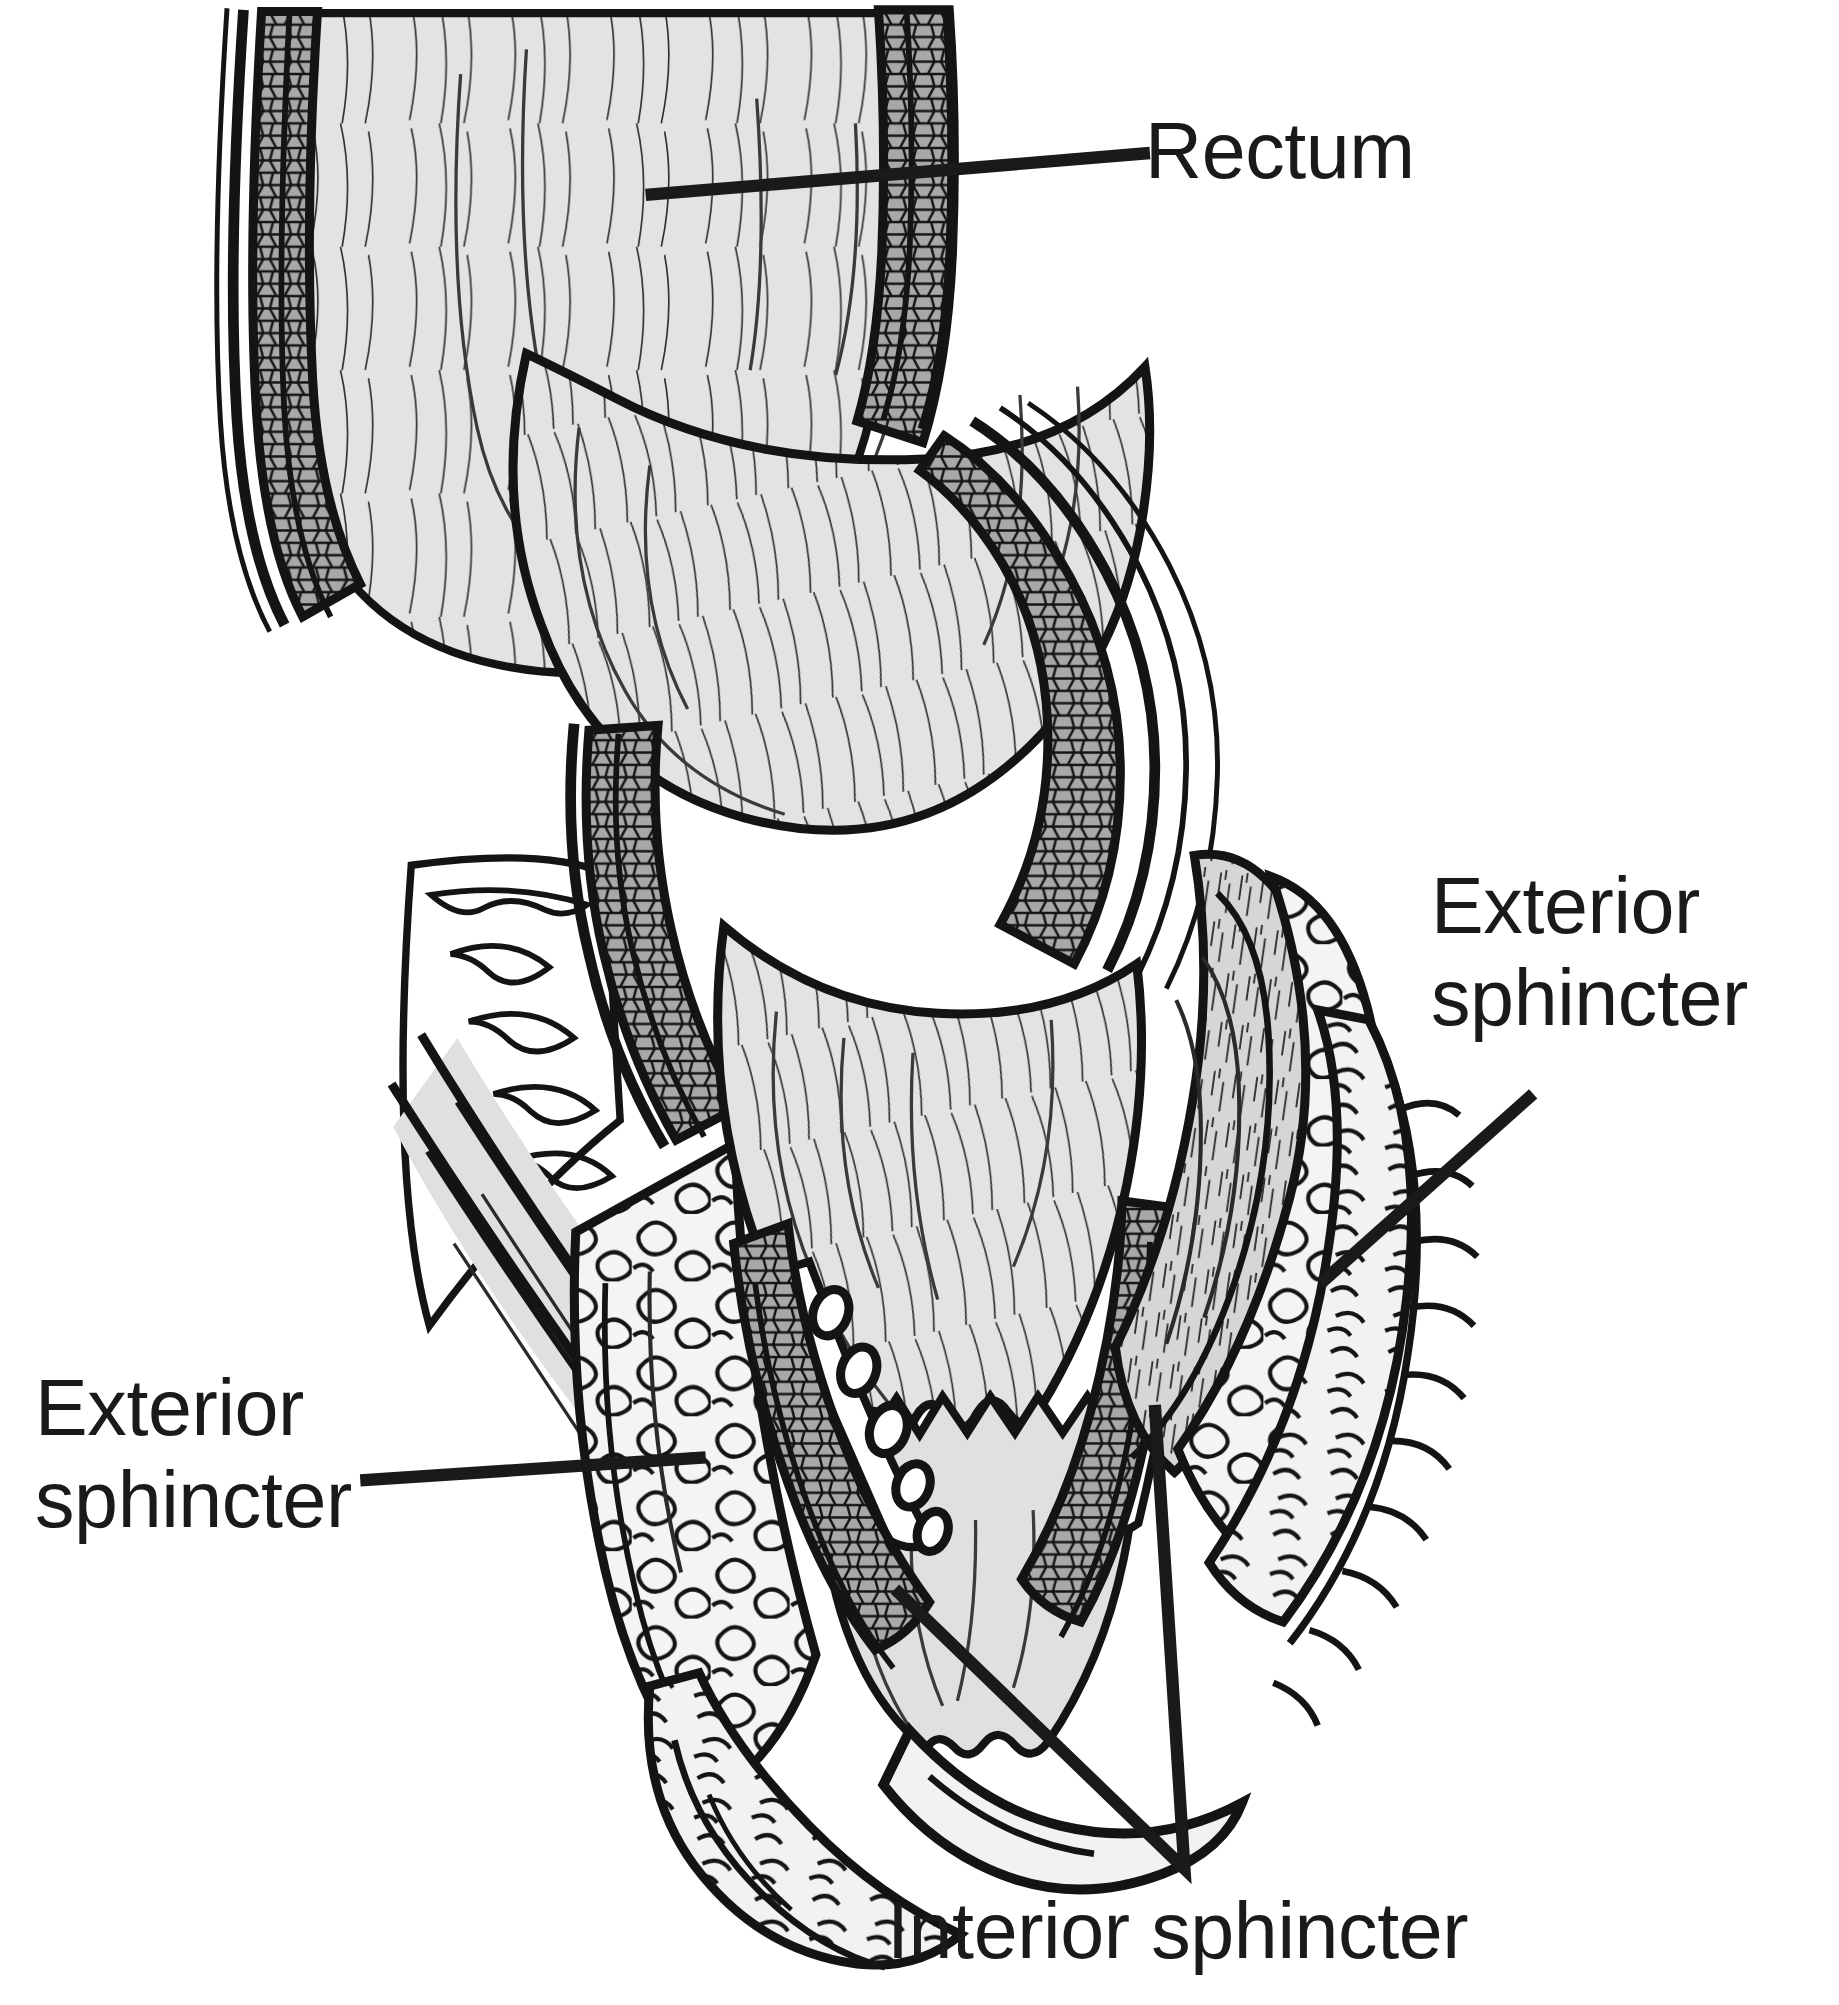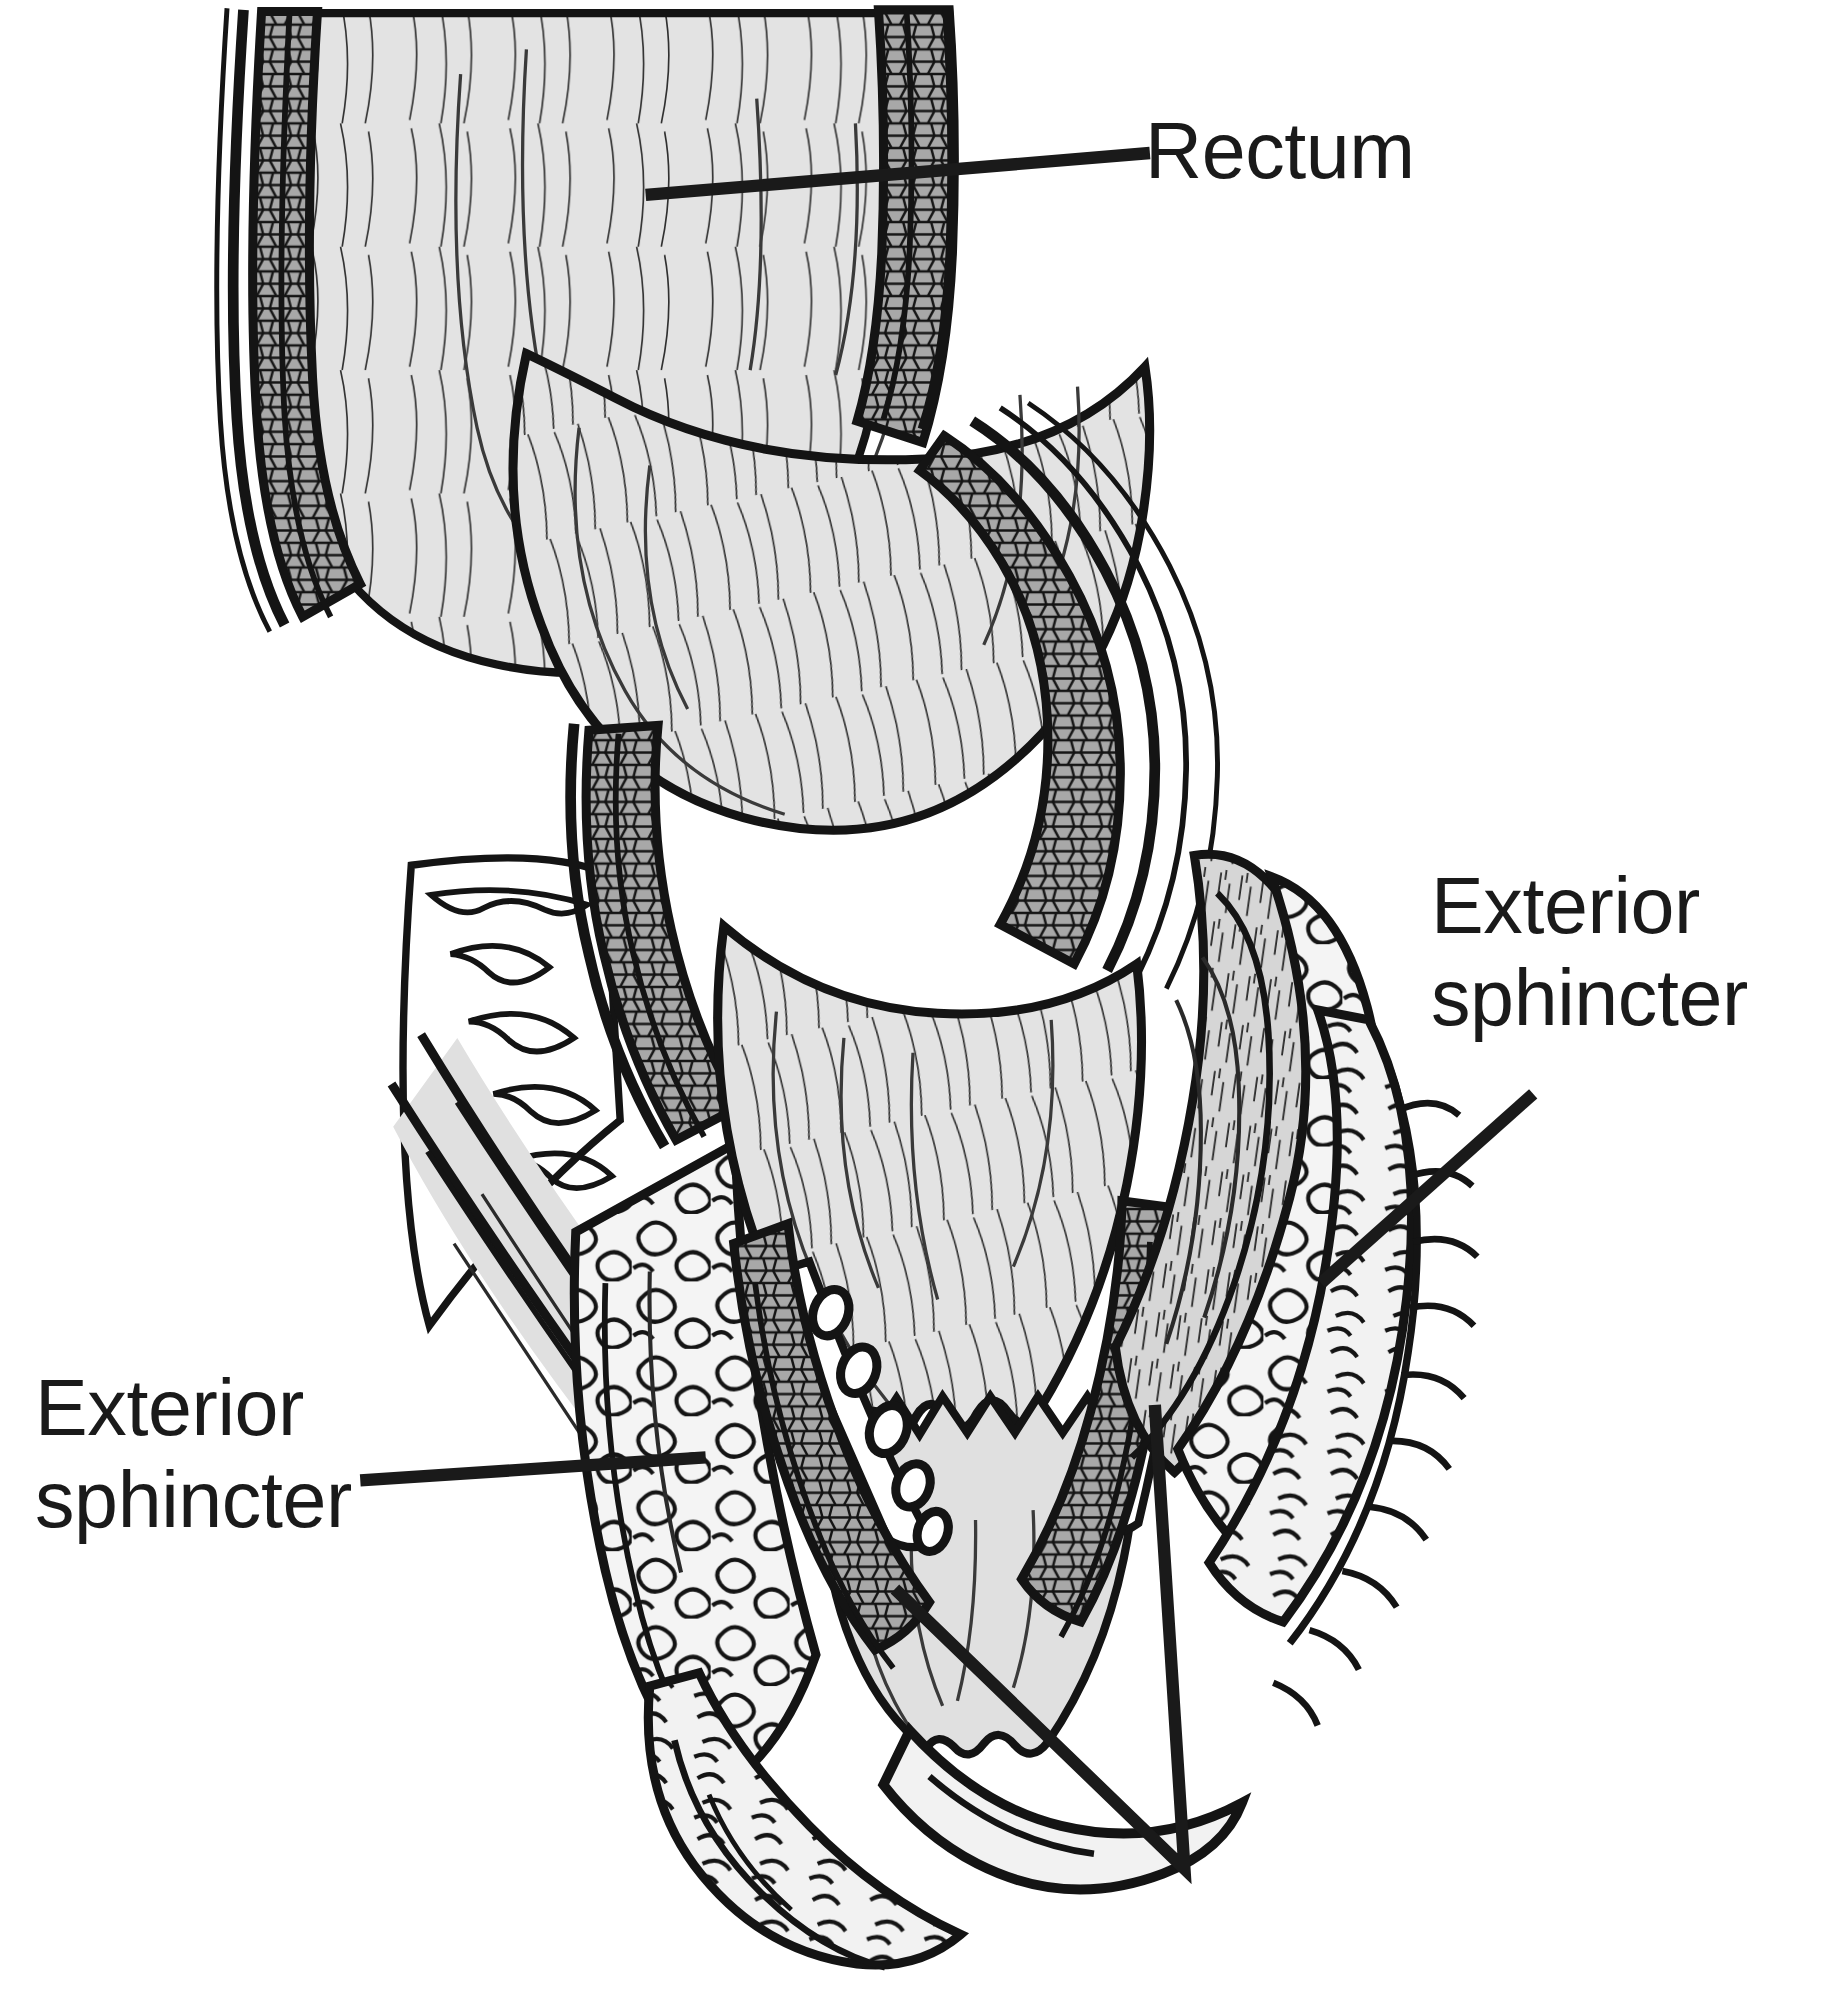--- a/index.html
+++ b/index.html
@@ -323,15 +323,16 @@
     </g>
 
   </svg>
 
   <div class="label" id="label-rectum">Rectum</div>
 
   <div class="label" id="label-ext-right"><span>Exterior</span><br><span>sphincter</span></div>
 
   <div class="label" id="label-ext-left"><span>Exterior</span><br><span>sphincter</span></div>
 
+  <div class="label" id="label-int">Interior sphincter</div>
 
 </div>
 
 
 </body></html>

